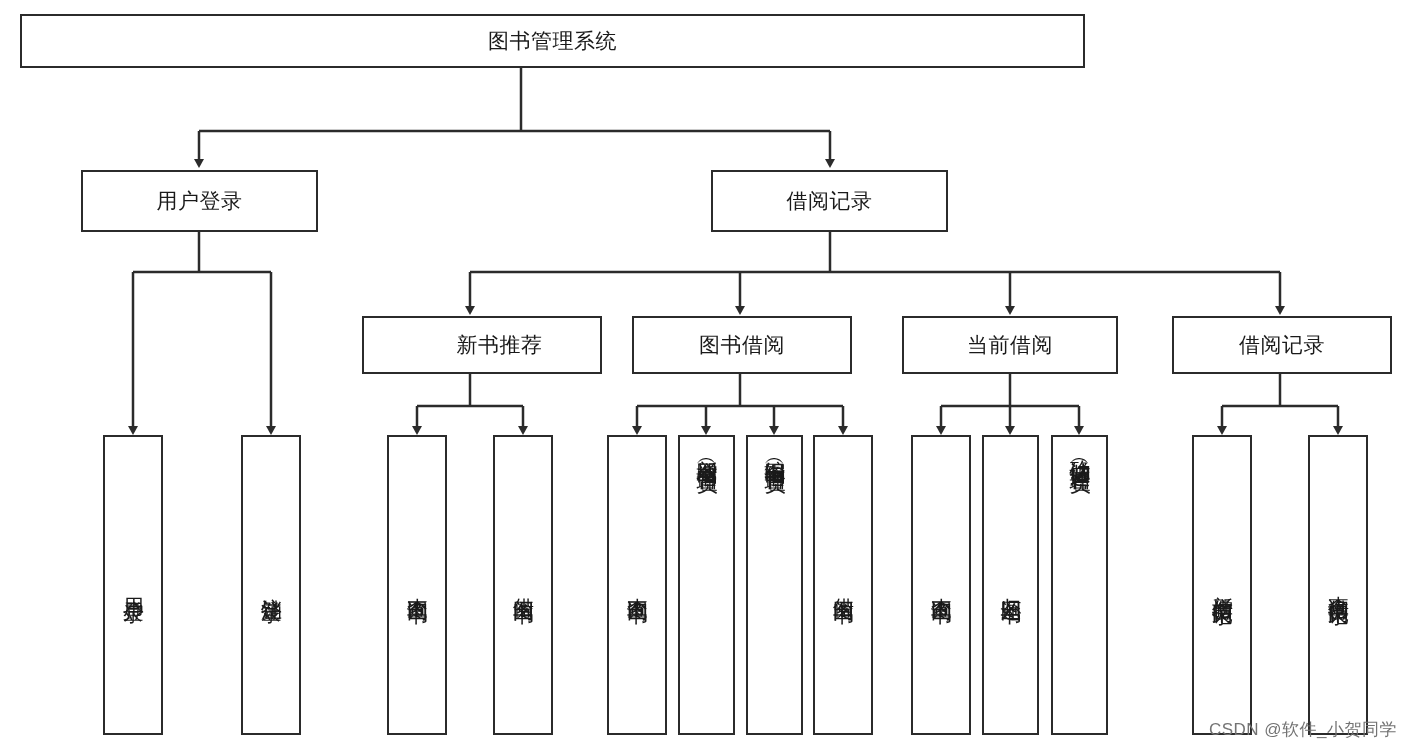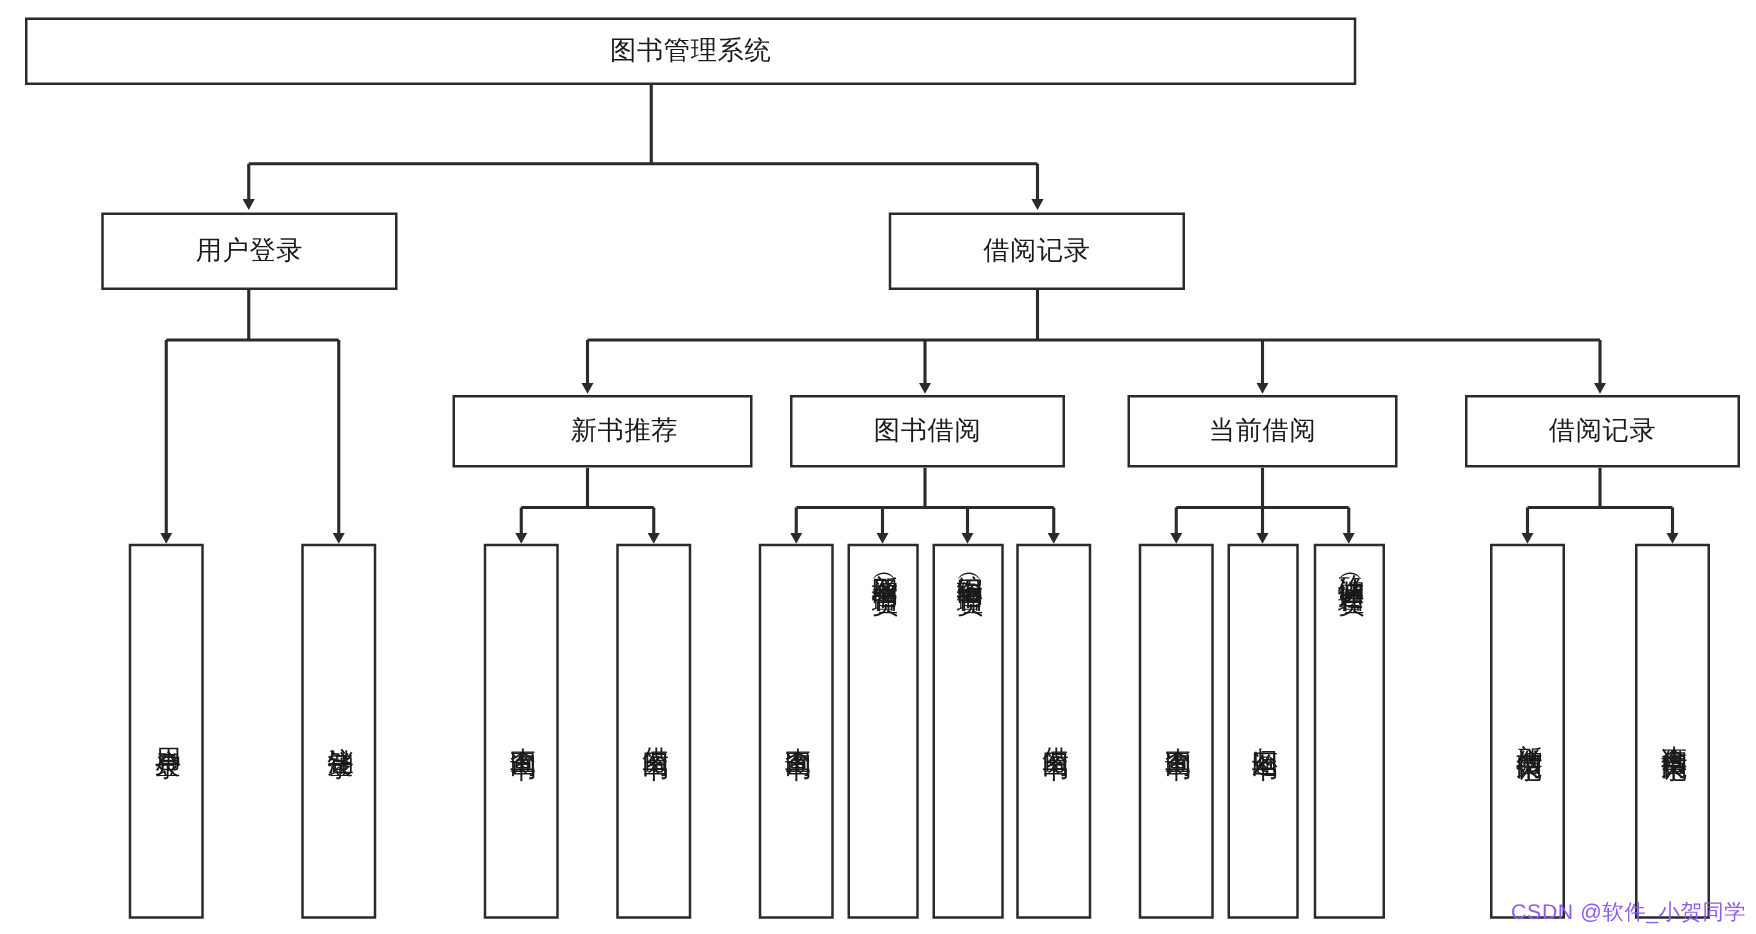--- a/index.html
+++ b/index.html
@@ -58,21 +58,21 @@
   }
   .node.vertical.centered {
     align-items: center;
     padding-top: 0;
   }
   #watermark {
     position: absolute;
     right: 8px;
     bottom: 6px;
     font-size: 17px;
-    color: #8b5cf6;
+    color: #737373;
     white-space: nowrap;
     letter-spacing: 0.5px;
   }
 </style>
 </head>
 <body>
 
 <div id="diagram-root">
 
   <svg class="connectors" viewBox="0 0 1405 747" xmlns="http://www.w3.org/2000/svg">

